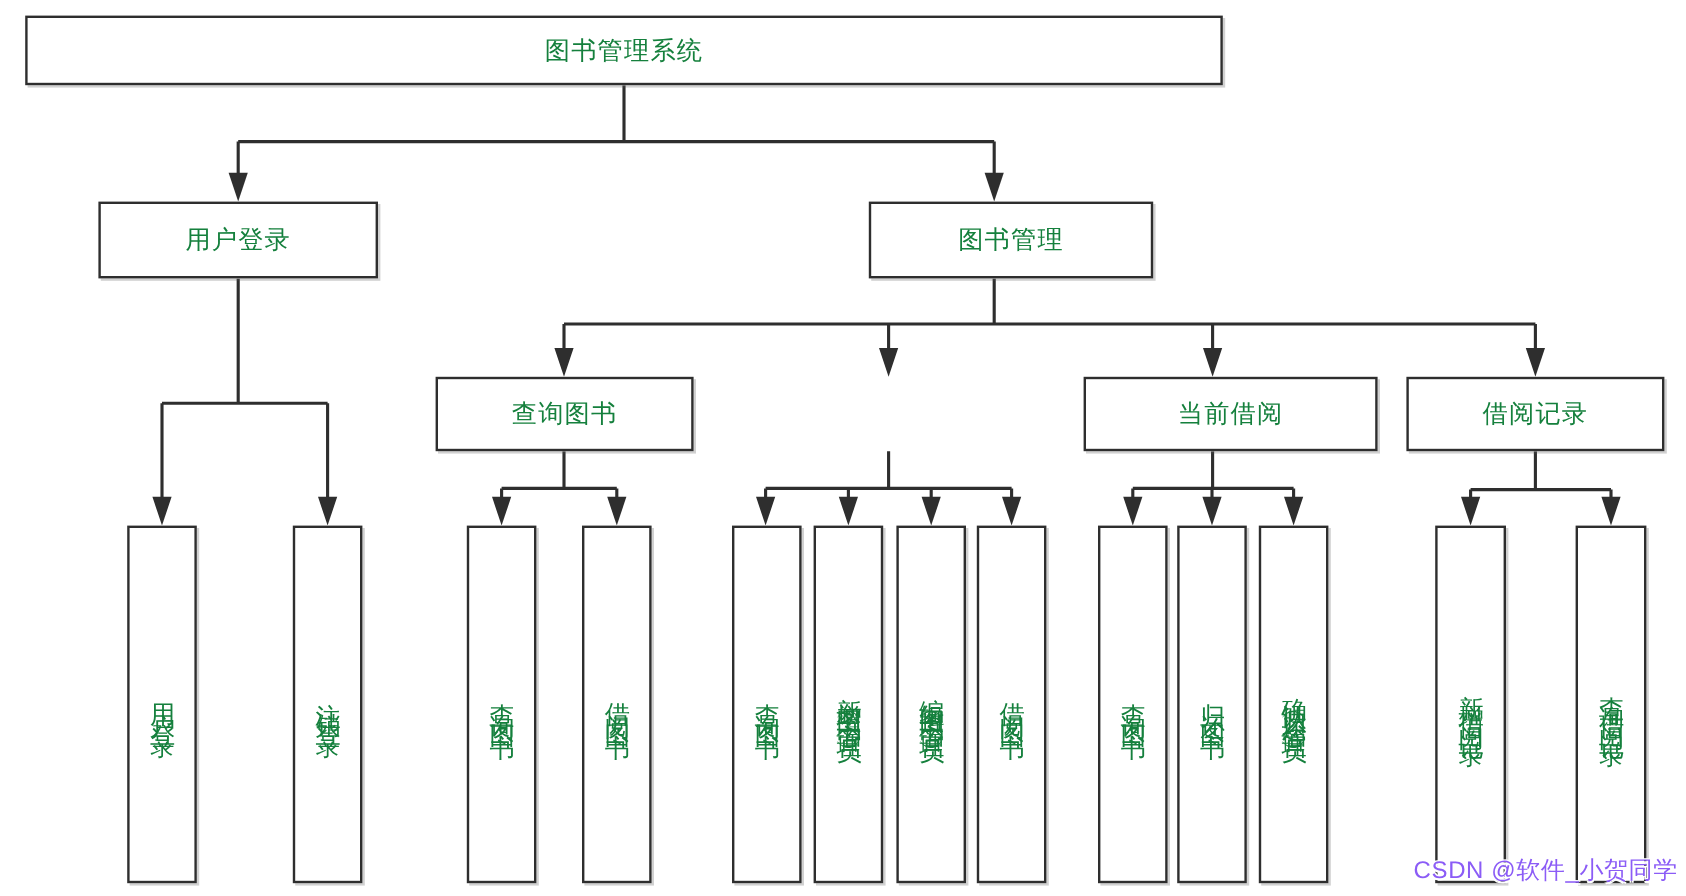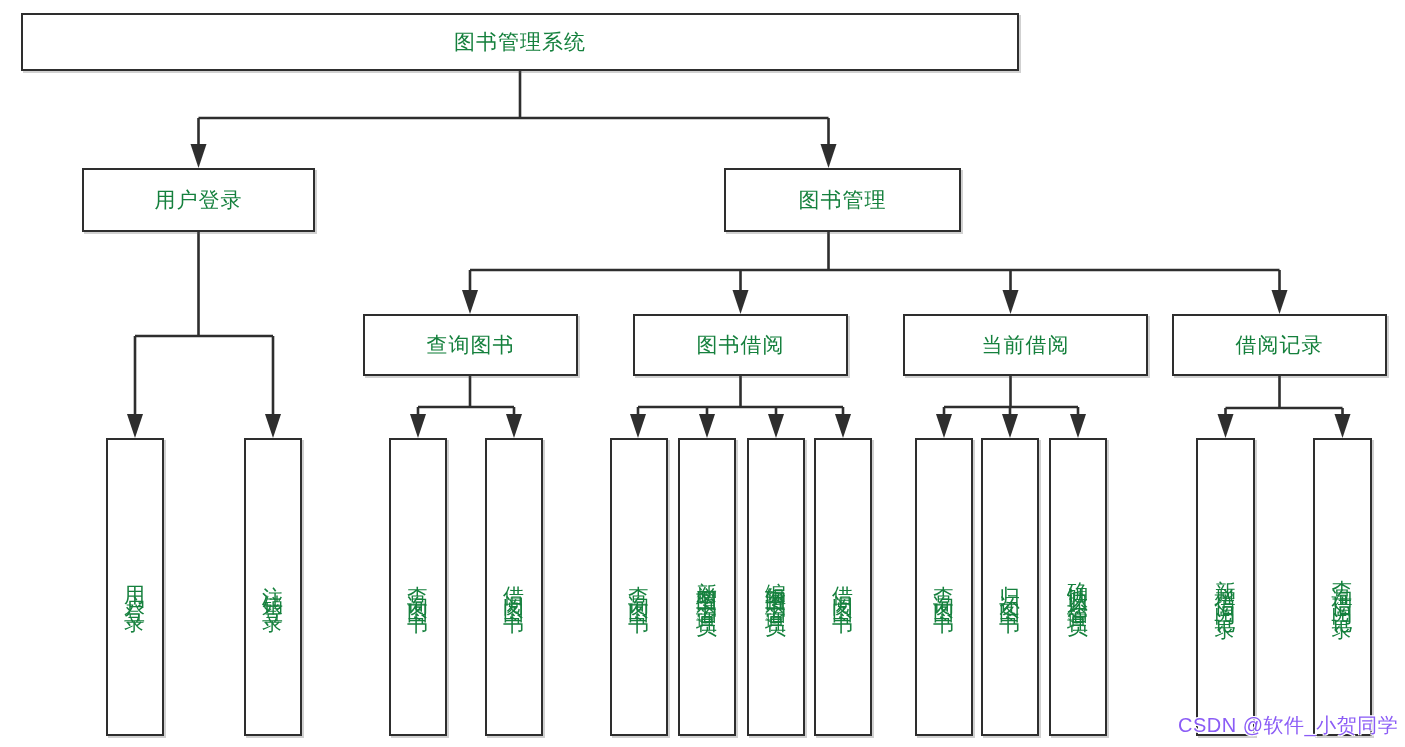--- a/index.html
+++ b/index.html
@@ -126,21 +126,20 @@
       <polygon points="1334.5,414 1350.5,414 1342.5,438"></polygon>
     </g>
   </svg>
 
   <div class="node" style="left:21px; top:13px; width:998px; height:58px;">图书管理系统</div>
 
   <div class="node" style="left:82px; top:168px; width:233px; height:64px;">用户登录</div>
   <div class="node" style="left:710px; top:168px; width:237px; height:64px;margin-left:14px;">图书管理</div>
 
   <div class="node" style="left:363px; top:314px; width:215px; height:62px;">查询图书</div>
-  <div class="node" style="left:633px; top:314px; width:215px; height:62px;">图书借阅</div>
   <div class="node" style="left:903px; top:314px; width:245px; height:62px;">当前借阅</div>
   <div class="node" style="left:1172px; top:314px; width:215px; height:62px;">借阅记录</div>
 
   <div class="node" style="left:106px; top:438px; width:58px; height:298px;">
     <span class="vtext">用户登录</span>
   </div>
   <div class="node" style="left:244px; top:438px; width:58px; height:298px;">
     <span class="vtext">注销登录</span>
   </div>
 

